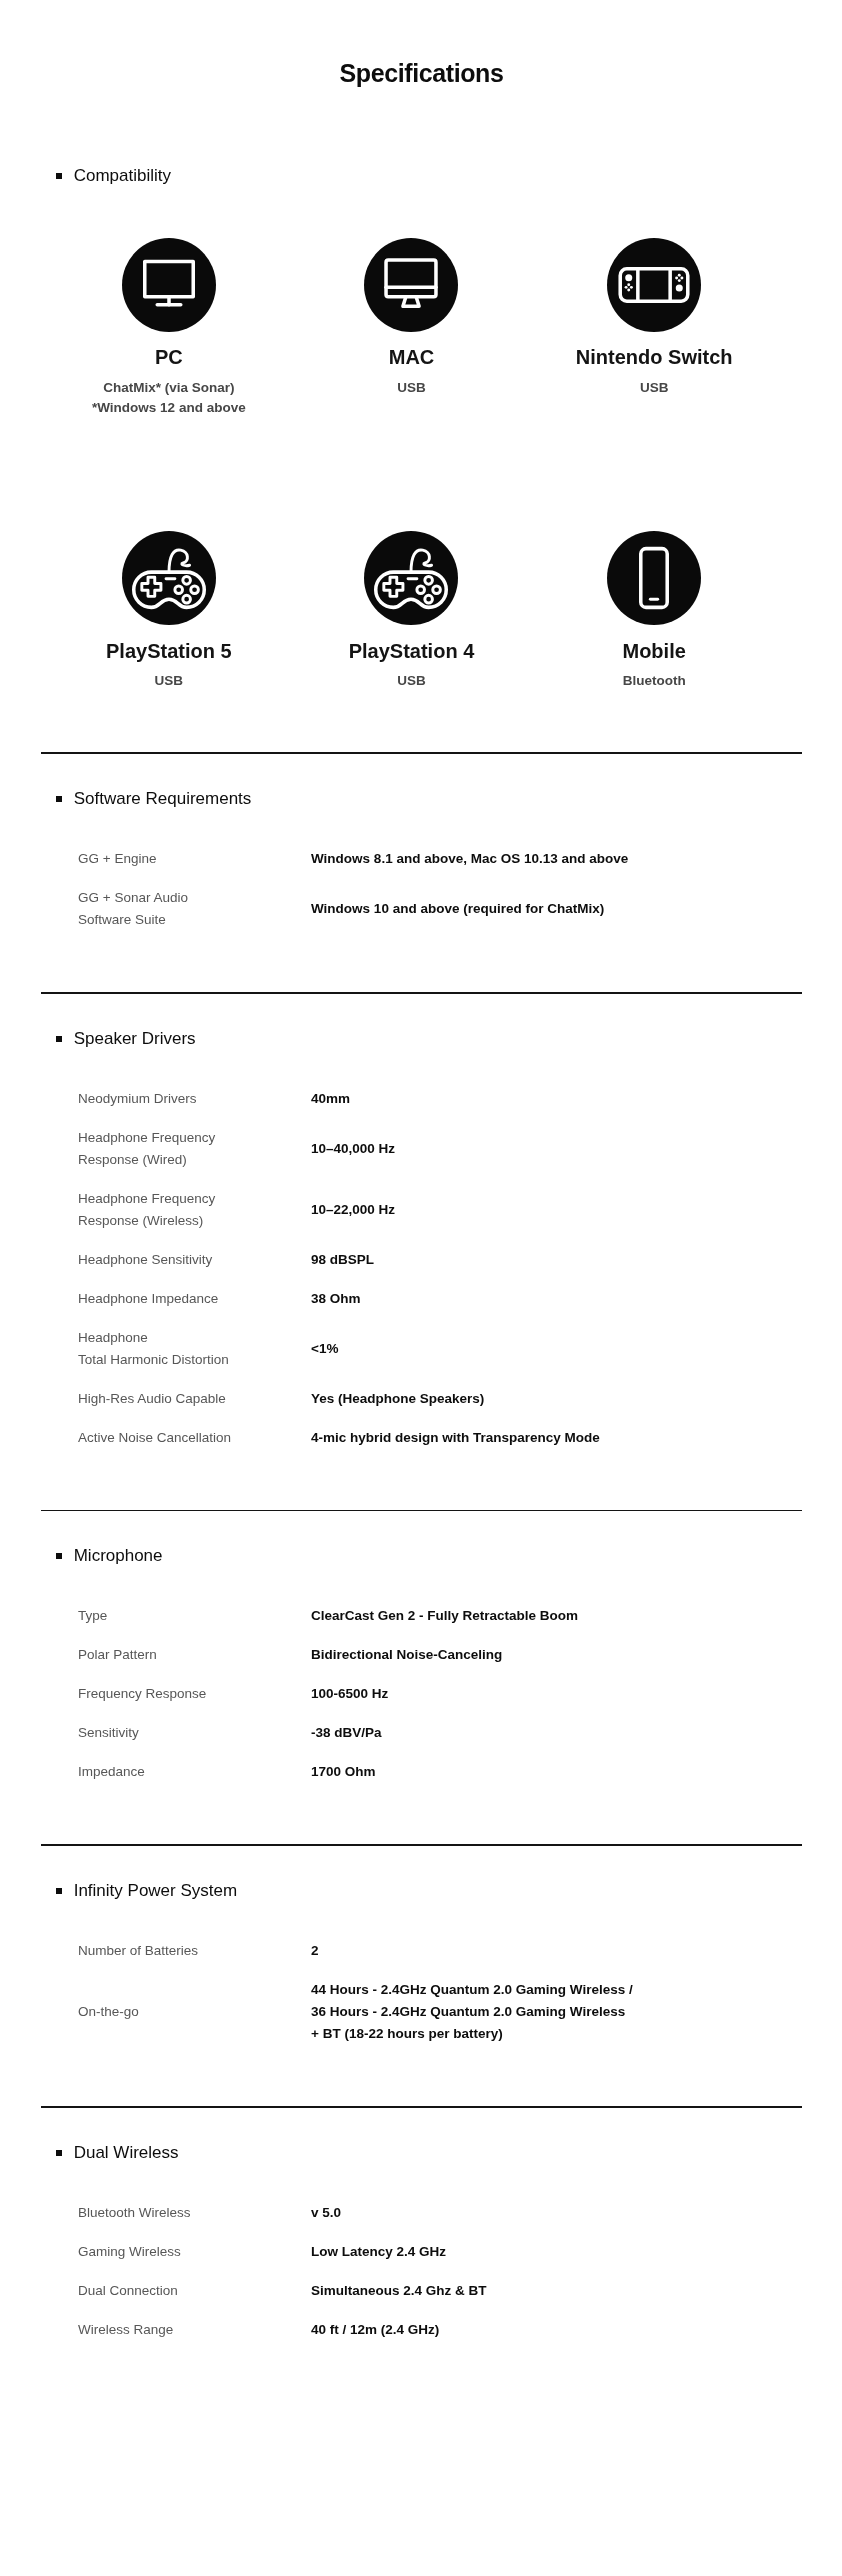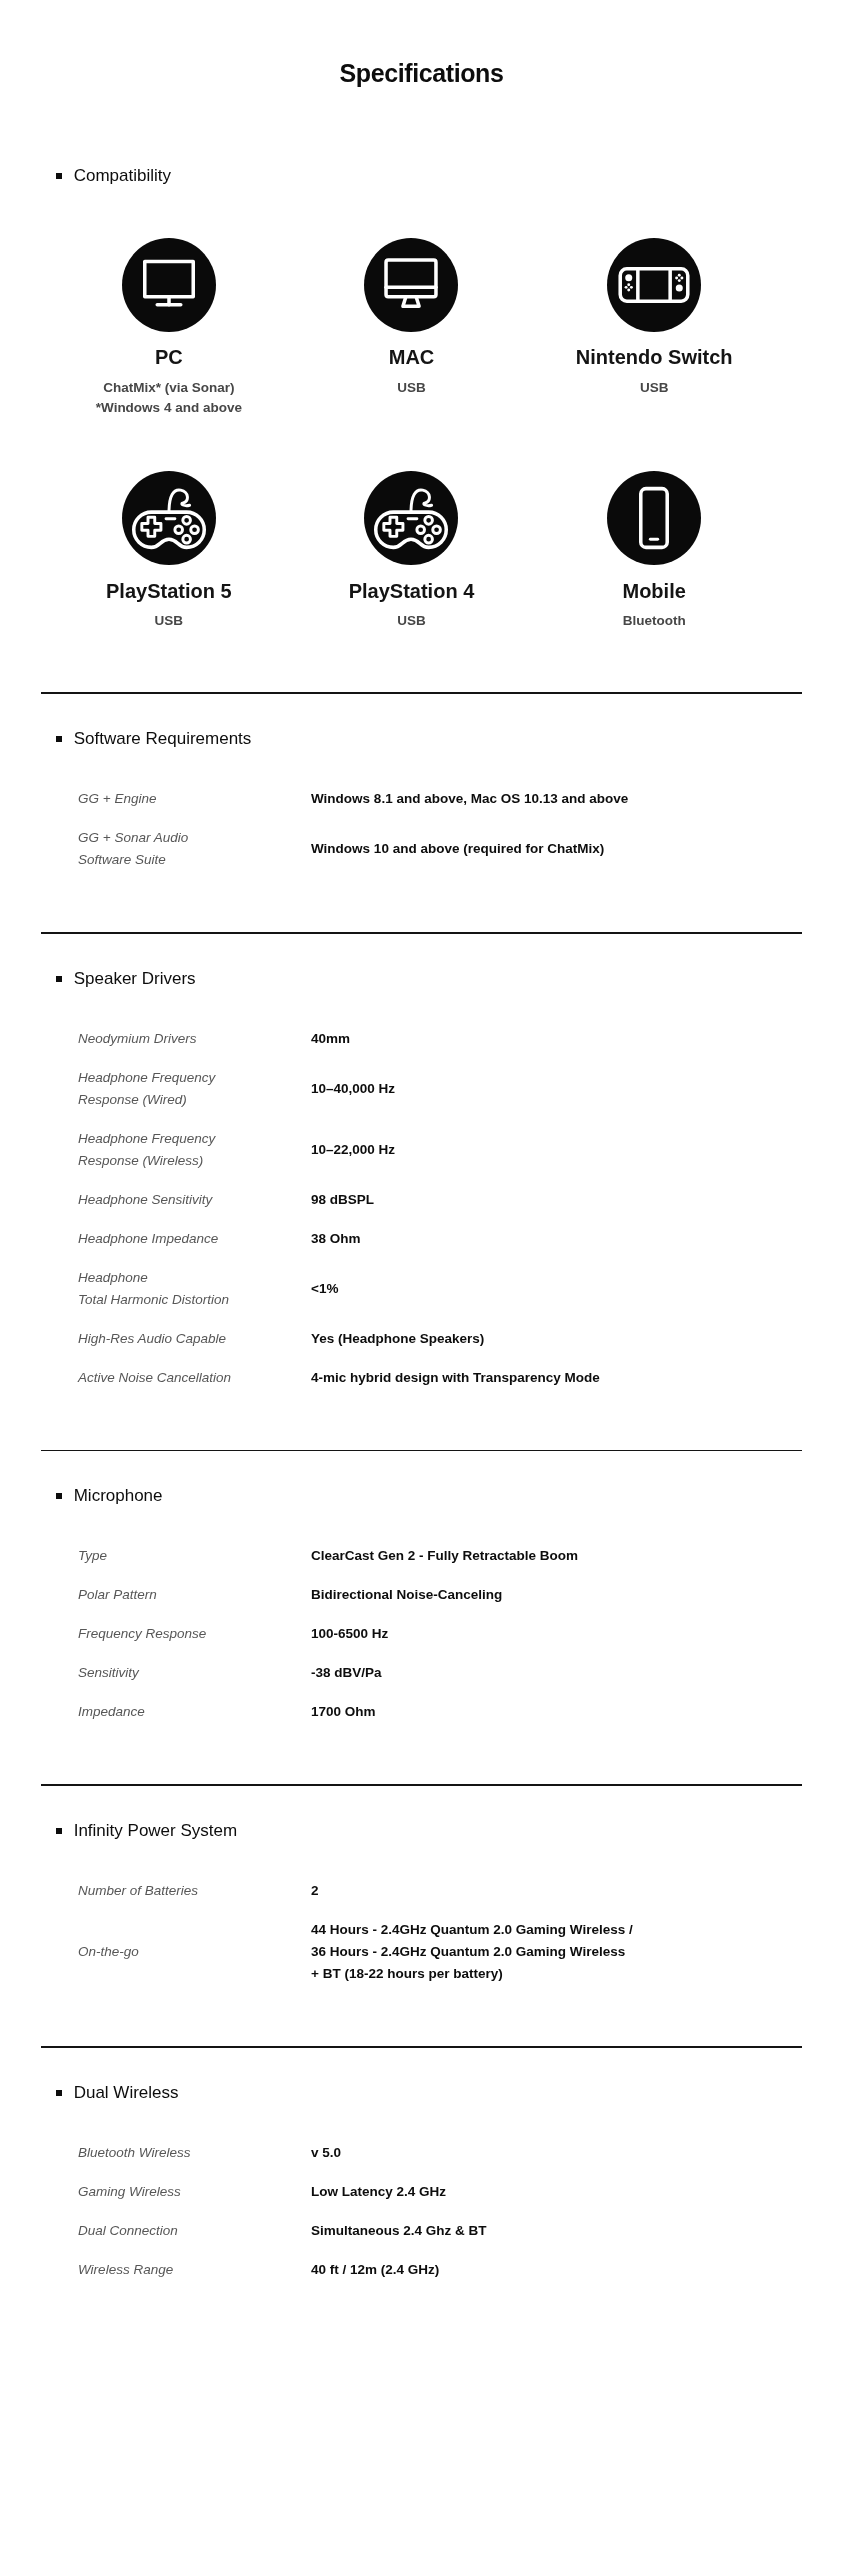--- a/index.html
+++ b/index.html
@@ -9,36 +9,36 @@
 
   .title { margin:59px 0 0; text-align:center; font-size:25px; font-weight:700;
            letter-spacing:-0.4px; color:#0d0d0d; line-height:1.15; }
 
   .sec-header { display:flex; align-items:center; gap:11.8px; margin-left:22px; }
   .bullet { width:5.9px; height:5.9px; background:#0d0d0d; flex:0 0 auto; }
   .sec-title { font-size:17px; font-weight:400; color:#0d0d0d; line-height:20px; }
 
   .compat .sec-header { margin-top:78px; }
   .platform-grid { margin-top:52px; margin-left:13.5px; width:728px;
-                   display:grid; grid-template-columns:repeat(3,1fr); row-gap:53px; }
+                   display:grid; grid-template-columns:repeat(3,1fr); row-gap:113px; }
   .platform { display:flex; flex-direction:column; align-items:center; text-align:center; }
   .circle { width:94px; height:94px; border-radius:50%; background:var(--circle,#0a0a0a);
             display:flex; align-items:center; justify-content:center; }
   .picon { width:100%; height:100%; display:block; }
   .pname { margin-top:13.5px; font-size:20px; font-weight:700; color:#141414; line-height:24.4px; }
   .psub  { margin-top:8.4px; font-size:13.5px; font-weight:600; color:var(--subgray,#474747);
            line-height:20px; white-space:pre-line; }
 
   .divider { border:none; height:1.7px; background:var(--divider,#141414); margin:61px 6.7px 0 6.7px; }
   .spec-section .sec-header { margin-top:35px; }
   .rows { margin-top:39px; padding-left:44px; }
   .row { display:flex; align-items:center; margin-bottom:17px; }
   .row:last-child { margin-bottom:0; }
   .row-label { width:233px; flex:0 0 auto; font-size:13.5px; font-weight:500;
-               color:var(--labelgray,#575757); line-height:22px; white-space:pre-line;font-style:italic; }
+               color:var(--labelgray,#575757); line-height:22px; white-space:pre-line; }
   .row-value { font-size:13.5px; font-weight:700; color:#0d0d0d; line-height:22px; white-space:pre-line; }
 </style>
 </head>
 <body>
 
 <div class="page">
   <div class="content">
 
     <h1 class="title">Specifications</h1>
 
@@ -51,21 +51,21 @@
   <div class="platform">
     <div class="circle">
       <svg class="picon" viewBox="0 0 64 64" fill="none" stroke="#ffffff" stroke-width="2.4" stroke-linecap="round" stroke-linejoin="round">
                 <rect x="15.5" y="16" width="33" height="24"></rect>
                 <path d="M32 40 V45.5"></path>
                 <path d="M24 45.5 H40"></path>
               </svg>
     </div>
     <div class="pname">PC</div>
     <div class="psub">ChatMix* (via Sonar)
-*Windows 4 and above</div>
+*Windows 12 and above</div>
   </div>
 
   <div class="platform">
     <div class="circle">
       <svg class="picon" viewBox="0 0 64 64" fill="none" stroke="#ffffff" stroke-width="2.4" stroke-linecap="round" stroke-linejoin="round">
                 <rect x="15" y="15" width="34" height="25" rx="1.5"></rect>
                 <path d="M15 33.5 H49"></path>
                 <path d="M28.5 40 L26.5 46.5 H37.5 L35.5 40"></path>
               </svg>
     </div>

